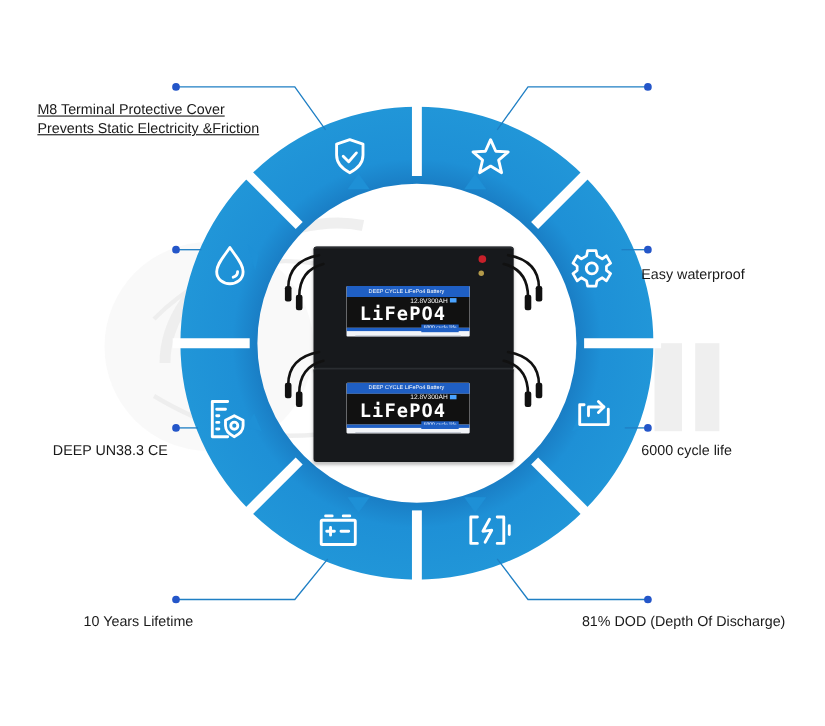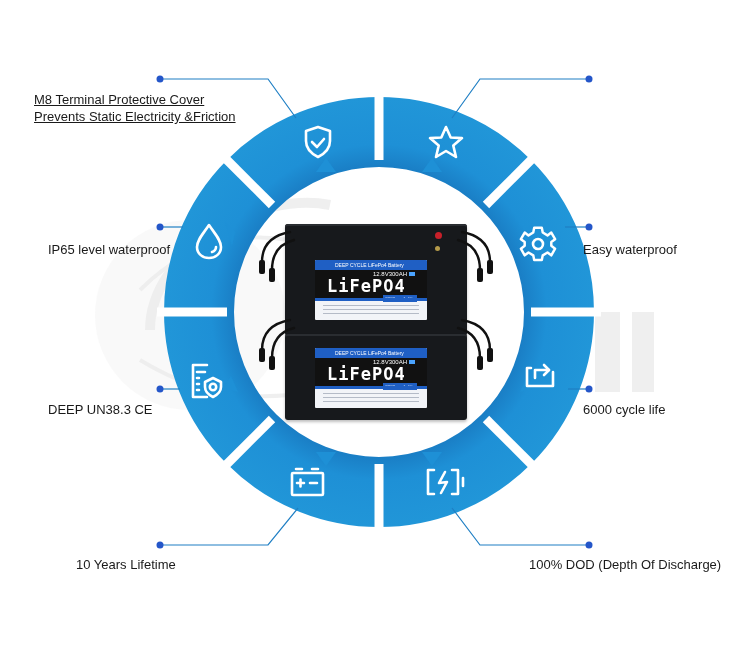--- a/index.html
+++ b/index.html
@@ -10,21 +10,21 @@
     #stage { position: absolute; left: 0; top: 0; width: 750px; height: 660px; }
     .label {
       position: absolute; font-size: 13px; color: #1a1a1a; line-height: 17px; white-space: nowrap;
     }
     svg { position: absolute; left: 0; top: 0; }
     .battery {
       position: absolute; background: #17191c; border-radius: 3px;
       box-shadow: inset 0 2px 0 #2a2d31, 0 2px 3px rgba(0,0,0,0.25);
     }
     .battery .panel {
-      position: absolute; left: 30px; top: 36px; width: 112px; height: 60px;
+      position: absolute; left: 30px; top: 36px; width: 112px; height: 46px;
       background: #f2f4f8; border-radius: 1px; overflow: hidden;
     }
     .panel .topbar {
       height: 10px; background: #1f5fc4; color: #fff; font-size: 5px; line-height: 10px;
       padding-left: 20px; white-space: nowrap;
     }
     .panel .mid {
       background: #111; height: 28px; position: relative;
     }
     .panel .spec {
@@ -225,19 +225,18 @@
       <rect x="269" y="356" width="6" height="14" rx="2"></rect>
       <rect x="487" y="348" width="6" height="14" rx="2"></rect>
       <rect x="477" y="356" width="6" height="14" rx="2"></rect>
     </g>
   </svg>
 
   <div class="label" style="left:34px; top:91px;text-decoration:underline;">
     <div>M8 Terminal Protective Cover</div>
     <div>Prevents Static Electricity &amp;Friction</div>
   </div>
-  <div class="label" style="left:48px; top:241px;">IP65 level waterproof</div>
   <div class="label" style="left:583px; top:241px;">Easy waterproof</div>
   <div class="label" style="left:48px; top:401px;">DEEP UN38.3 CE</div>
   <div class="label" style="left:583px; top:401px;">6000 cycle life</div>
   <div class="label" style="left:76px; top:556px;">10 Years Lifetime</div>
-  <div class="label" style="left:529px; top:556px;">100% DOD (Depth Of Discharge)</div>
+  <div class="label" style="left:529px; top:556px;">81% DOD (Depth Of Discharge)</div>
 </div>
 
 </body></html>

